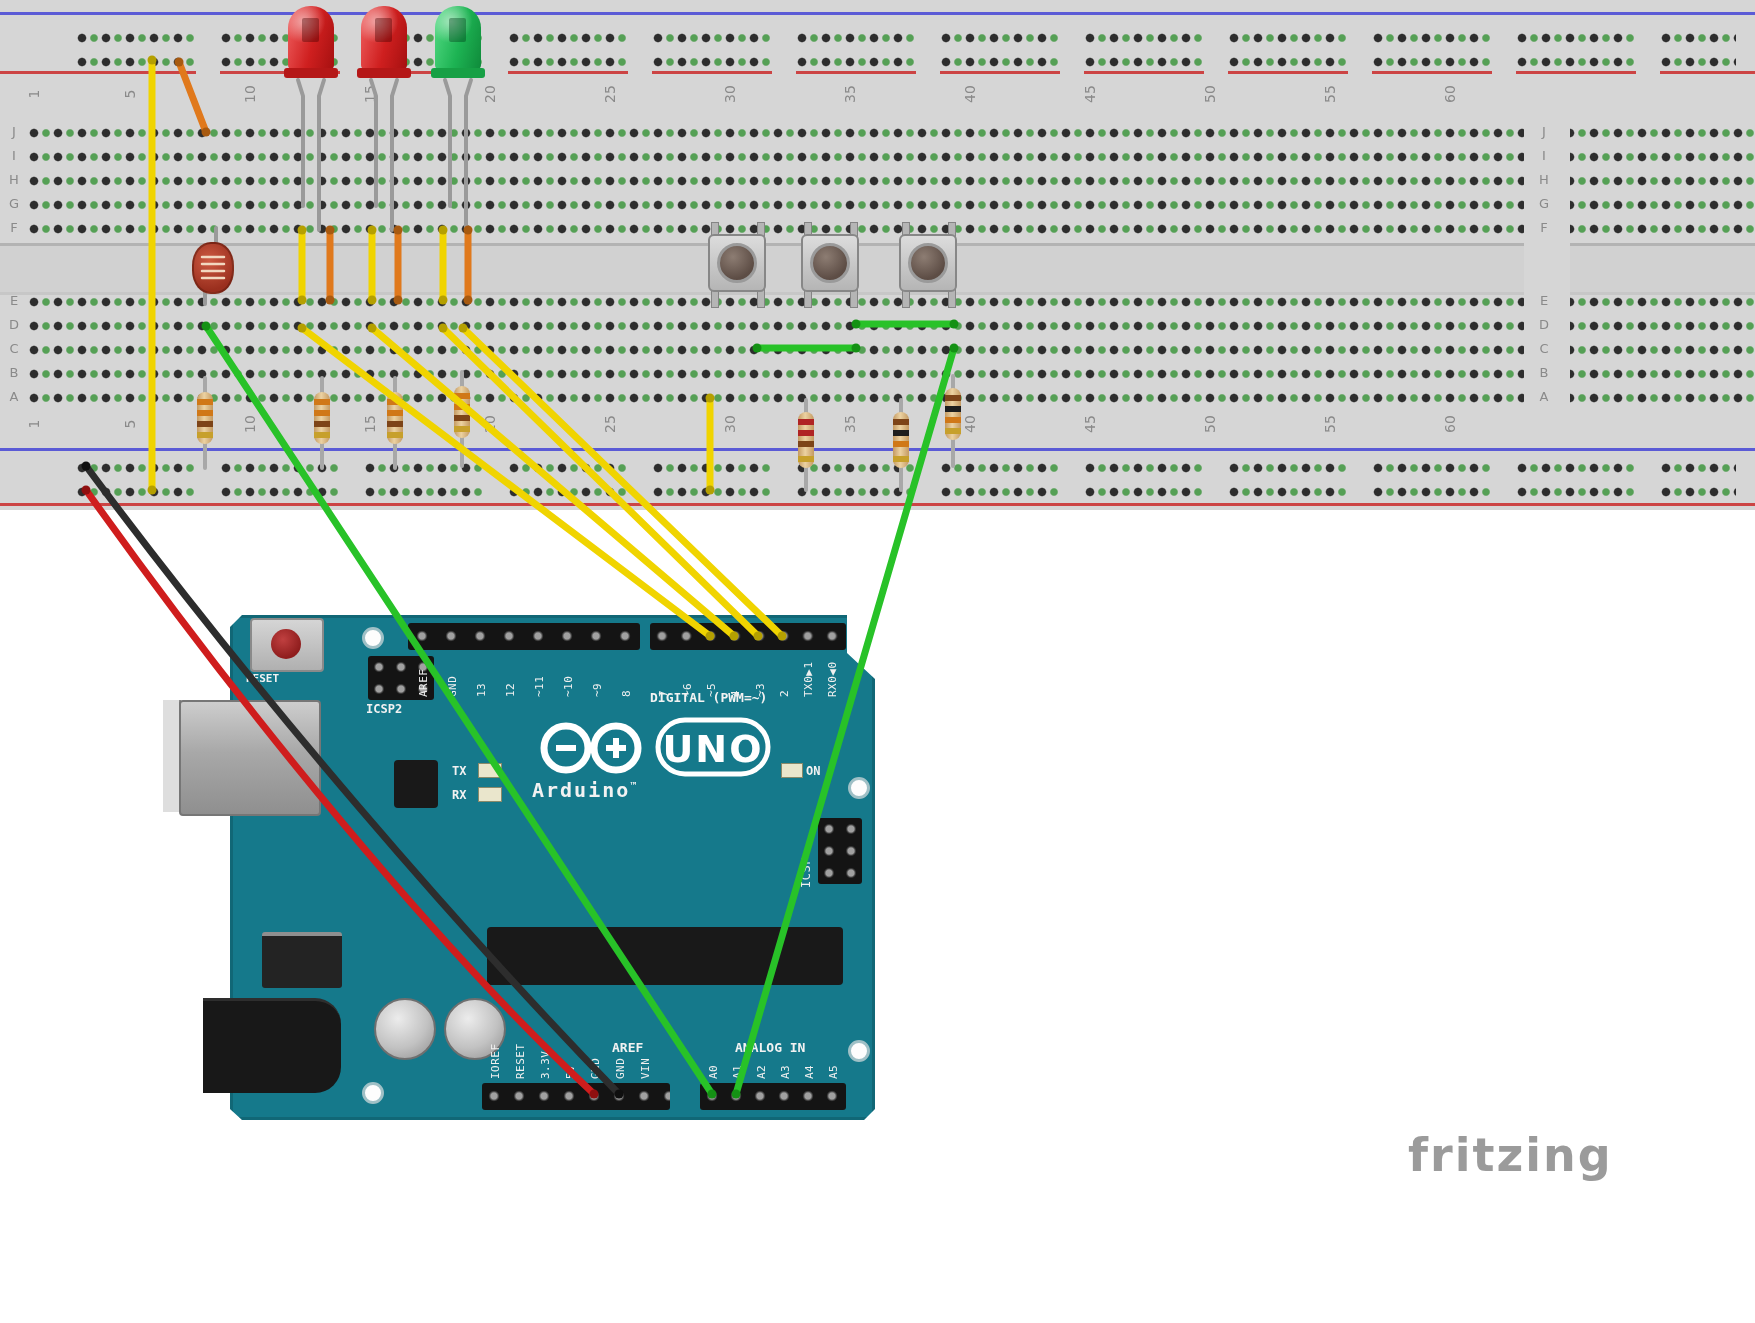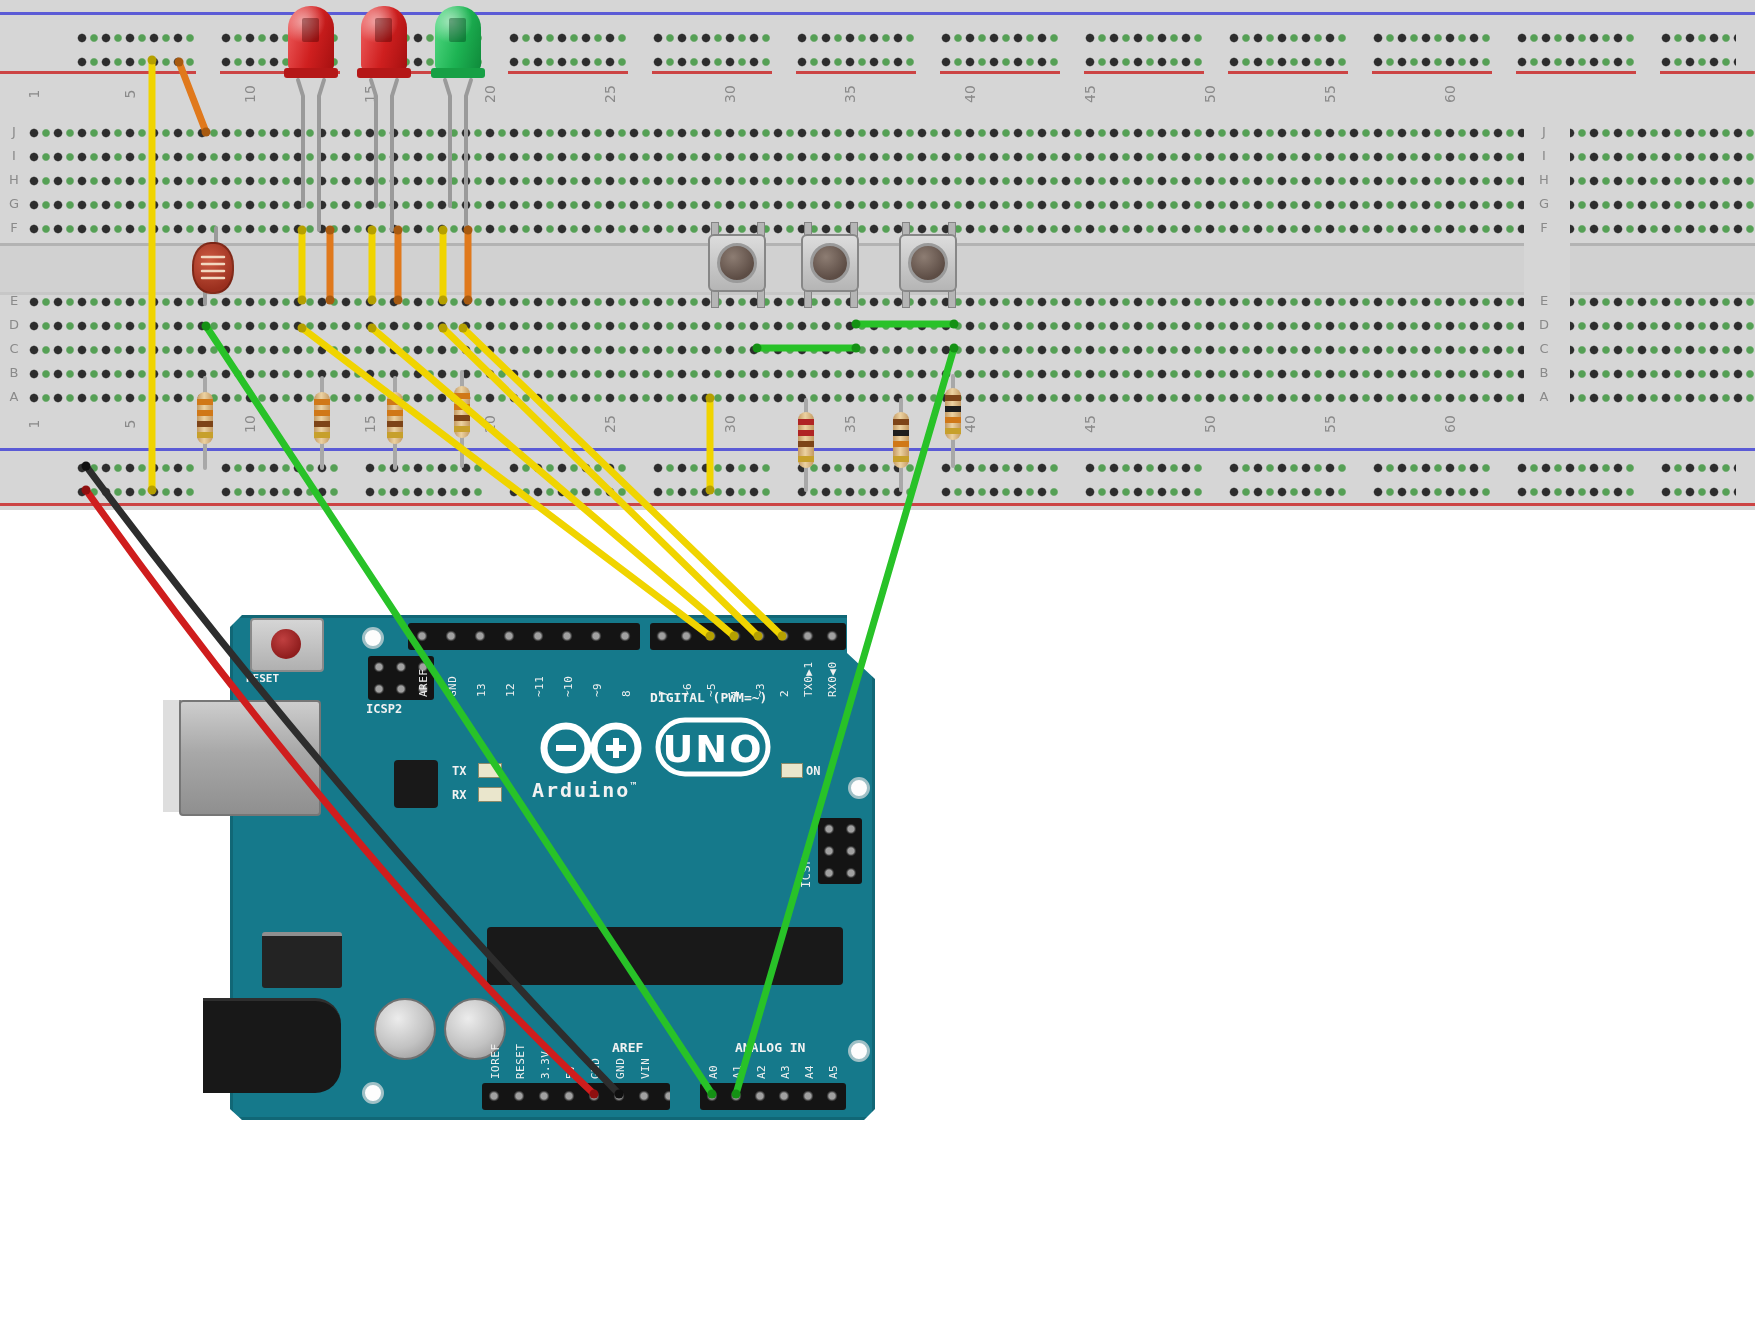--- a/index.html
+++ b/index.html
@@ -370,13 +370,14 @@
       <circle cx="954" cy="348" r="4.5" fill="#149114"></circle>
       <circle cx="736" cy="1094" r="4.5" fill="#149114"></circle>
       <path d="M86,466 C260,700 460,930 619,1094" fill="none" stroke="#2d2d2d" stroke-width="7" stroke-linecap="round"></path>
       <circle cx="86" cy="466" r="4.5" fill="#0f0f0f"></circle>
       <circle cx="619" cy="1094" r="4.5" fill="#0f0f0f"></circle>
       <path d="M86,490 C250,720 440,950 594,1094" fill="none" stroke="#cf1d1d" stroke-width="7" stroke-linecap="round"></path>
       <circle cx="86" cy="490" r="4.5" fill="#8f0f0f"></circle>
       <circle cx="594" cy="1094" r="4.5" fill="#8f0f0f"></circle>
     </svg>
 
+  <div class="abs wm" style="left:1408px;top:1128px;">fritzing</div>
 </div>
 
 </body></html>

